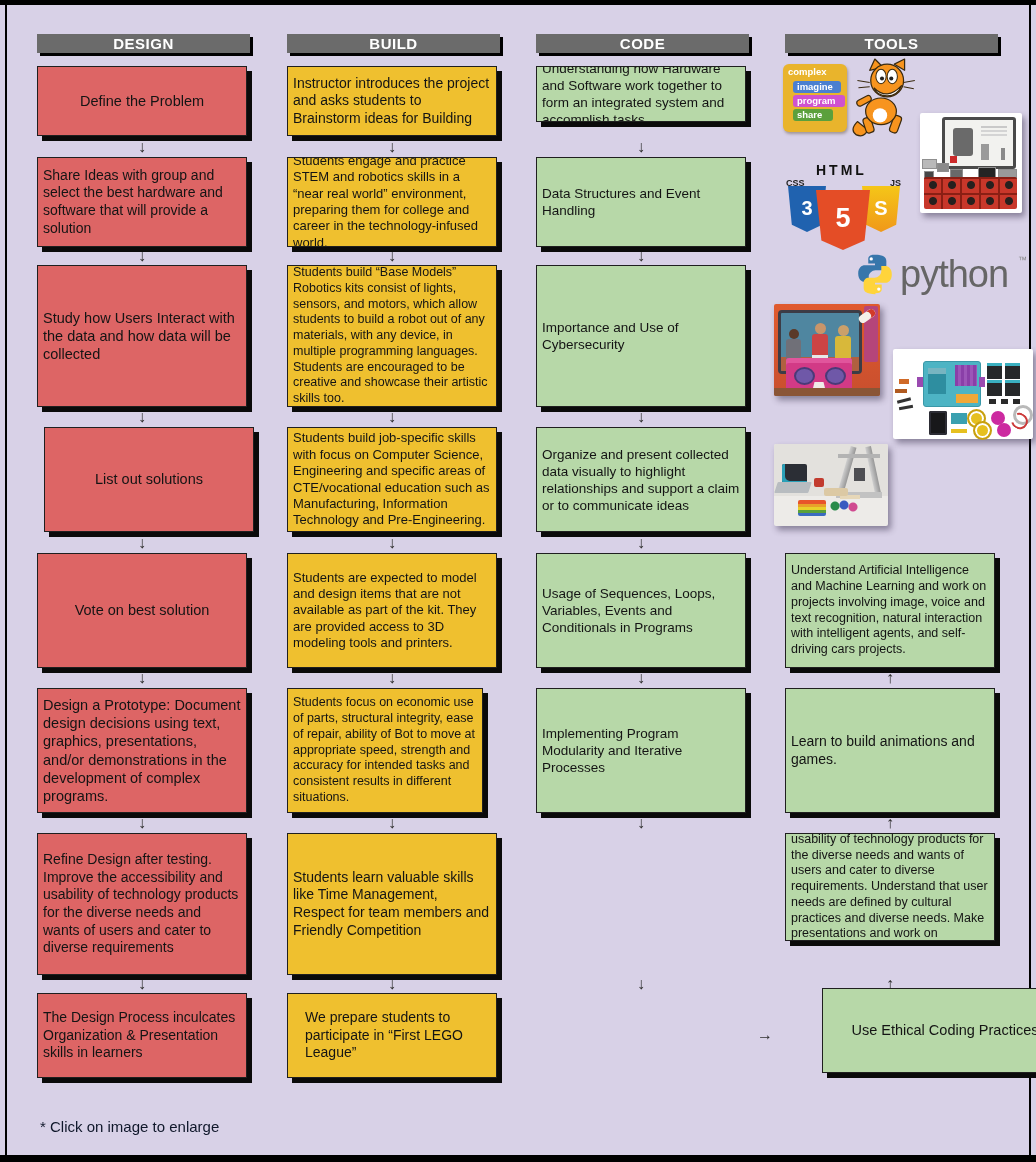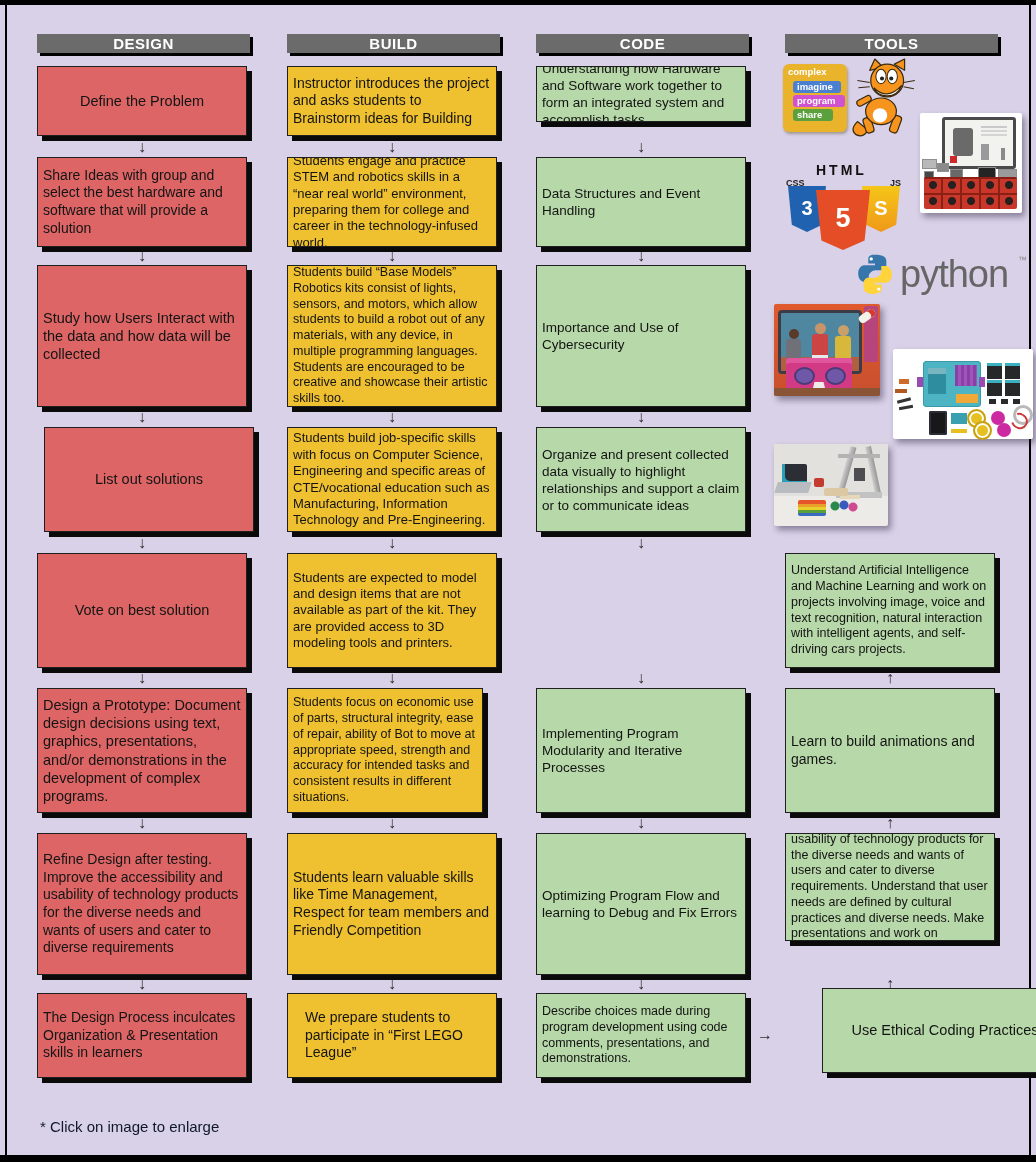--- a/index.html
+++ b/index.html
@@ -320,26 +320,25 @@
     <div class="arrow arrow-down" style="left: 380px; top: 975px;"></div>
     <div class="box c-build" style="left: 287px; top: 993px; width: 210px; height: 85px; font-size: 14px; padding-left: 17px;">We prepare students to participate in “First LEGO League”</div>
     <div class="box c-code" style="left: 536px; top: 66px; width: 210px; height: 56px; font-size: 13.5px;">Understanding how Hardware and Software work together to form an integrated system and accomplish tasks</div>
     <div class="arrow arrow-down" style="left: 629px; top: 137.5px;"></div>
     <div class="box c-code" style="left: 536px; top: 157px; width: 210px; height: 90px; font-size: 13.5px;">Data Structures and Event Handling</div>
     <div class="arrow arrow-down" style="left: 629px; top: 247px;"></div>
     <div class="box c-code" style="left: 536px; top: 265px; width: 210px; height: 142px; font-size: 13.5px;">Importance and Use of Cybersecurity</div>
     <div class="arrow arrow-down" style="left: 629px; top: 408px;"></div>
     <div class="box c-code" style="left: 536px; top: 427px; width: 210px; height: 105px; font-size: 13.5px;">Organize and present collected data visually to highlight relationships and support a claim or to communicate ideas</div>
     <div class="arrow arrow-down" style="left: 629px; top: 533.5px;"></div>
+    <div class="box c-code" style="left: 536px; top: 553px; width: 210px; height: 115px; font-size: 13.5px;">Usage of Sequences, Loops, Variables, Events and Conditionals in Programs</div>
     <div class="arrow arrow-down" style="left: 629px; top: 669px;"></div>
     <div class="box c-code" style="left: 536px; top: 688px; width: 210px; height: 125px; font-size: 13.5px;">Implementing Program Modularity and Iterative Processes</div>
     <div class="arrow arrow-down" style="left: 629px; top: 814px;"></div>
-    <div class="box c-code" style="left: 536px; top: 833px; width: 210px; height: 142px; font-size: 13.5px;">Optimizing Program Flow and learning to Debug and Fix Errors</div>
     <div class="arrow arrow-down" style="left: 629px; top: 975px;"></div>
-    <div class="box c-code" style="left: 536px; top: 993px; width: 210px; height: 85px; font-size: 12.5px;">Describe choices made during program development using code comments, presentations, and demonstrations.</div>
     <div class="box c-tools" style="left: 785px; top: 553px; width: 210px; height: 115px; font-size: 12.5px;">Understand Artificial Intelligence and Machine Learning and work on projects involving image, voice and text recognition, natural interaction with intelligent agents, and self-driving cars projects.</div>
     <div class="arrow arrow-up" style="left: 878px; top: 669px;"></div>
     <div class="box c-tools" style="left: 785px; top: 688px; width: 210px; height: 125px; font-size: 14px;">Learn to build animations and games.</div>
     <div class="arrow arrow-up" style="left: 878px; top: 814px;"></div>
     <div class="box c-tools" style="left: 785px; top: 833px; width: 210px; height: 108px; font-size: 12.5px;">Improve the accessibility and usability of technology products for the diverse needs and wants of users and cater to diverse requirements. Understand that user needs are defined by cultural practices and diverse needs. Make presentations and work on presentation skills thereof.</div>
     <div class="arrow arrow-up" style="left: 878px; top: 975px;"></div>
     <div class="box c-tools" style="left: 785px; top: 988px; width: 246px; height: 85px; font-size: 14.5px; margin-left: 37px;">Use Ethical Coding Practices</div>
   </div>
 
 </body></html>

